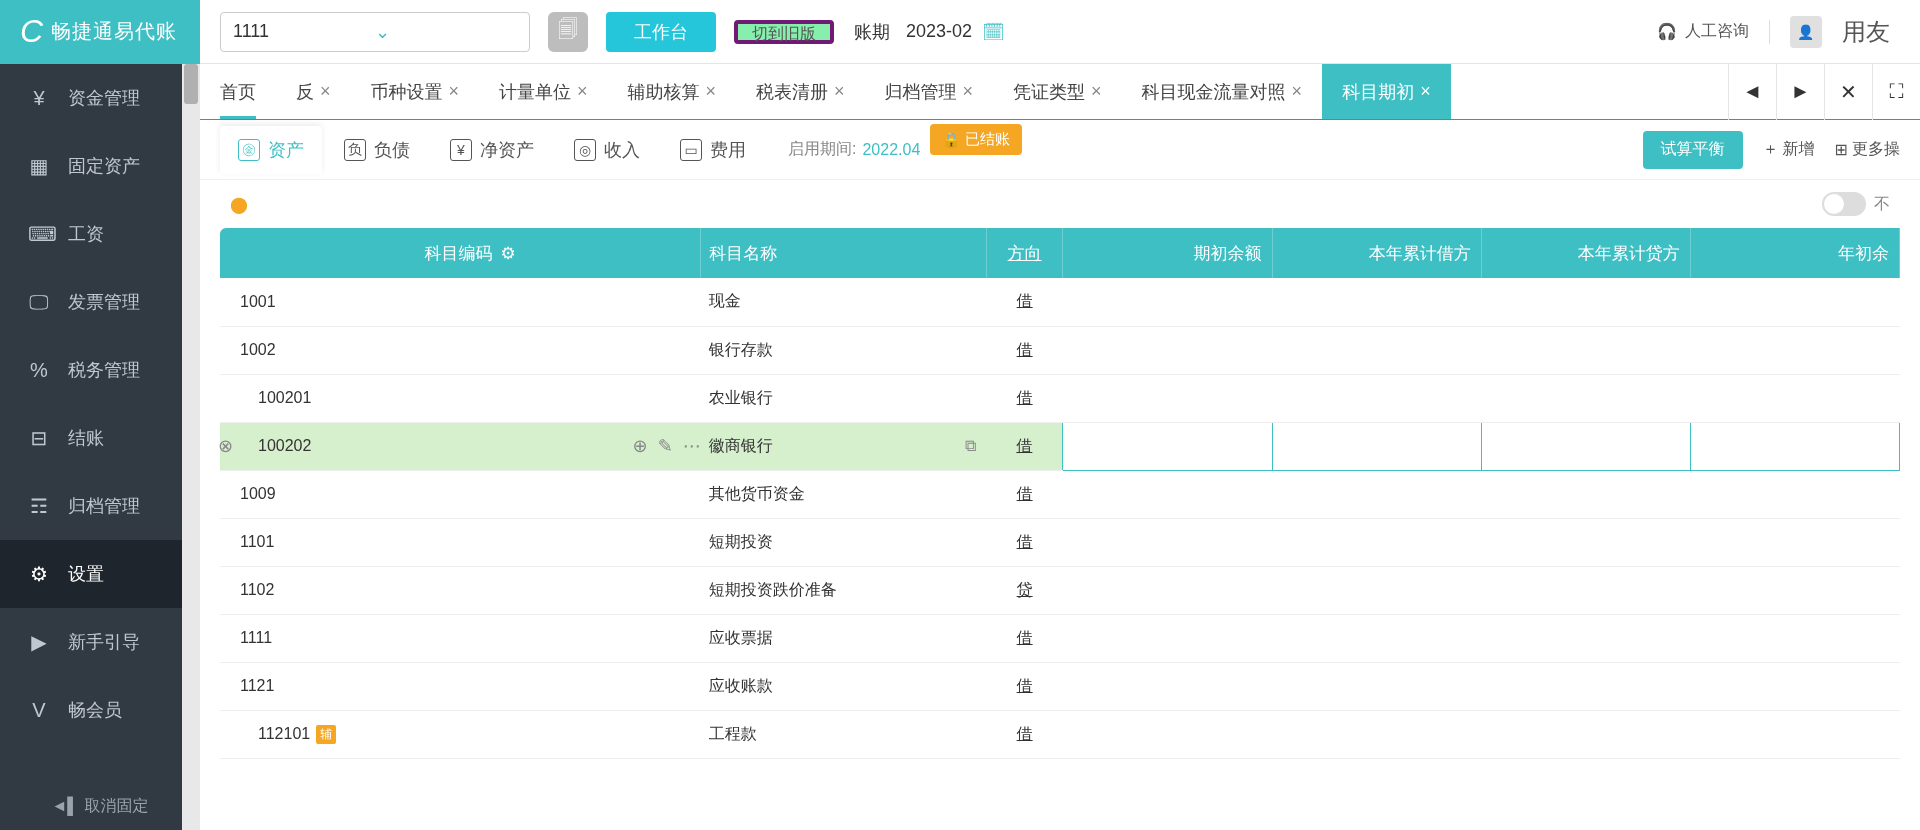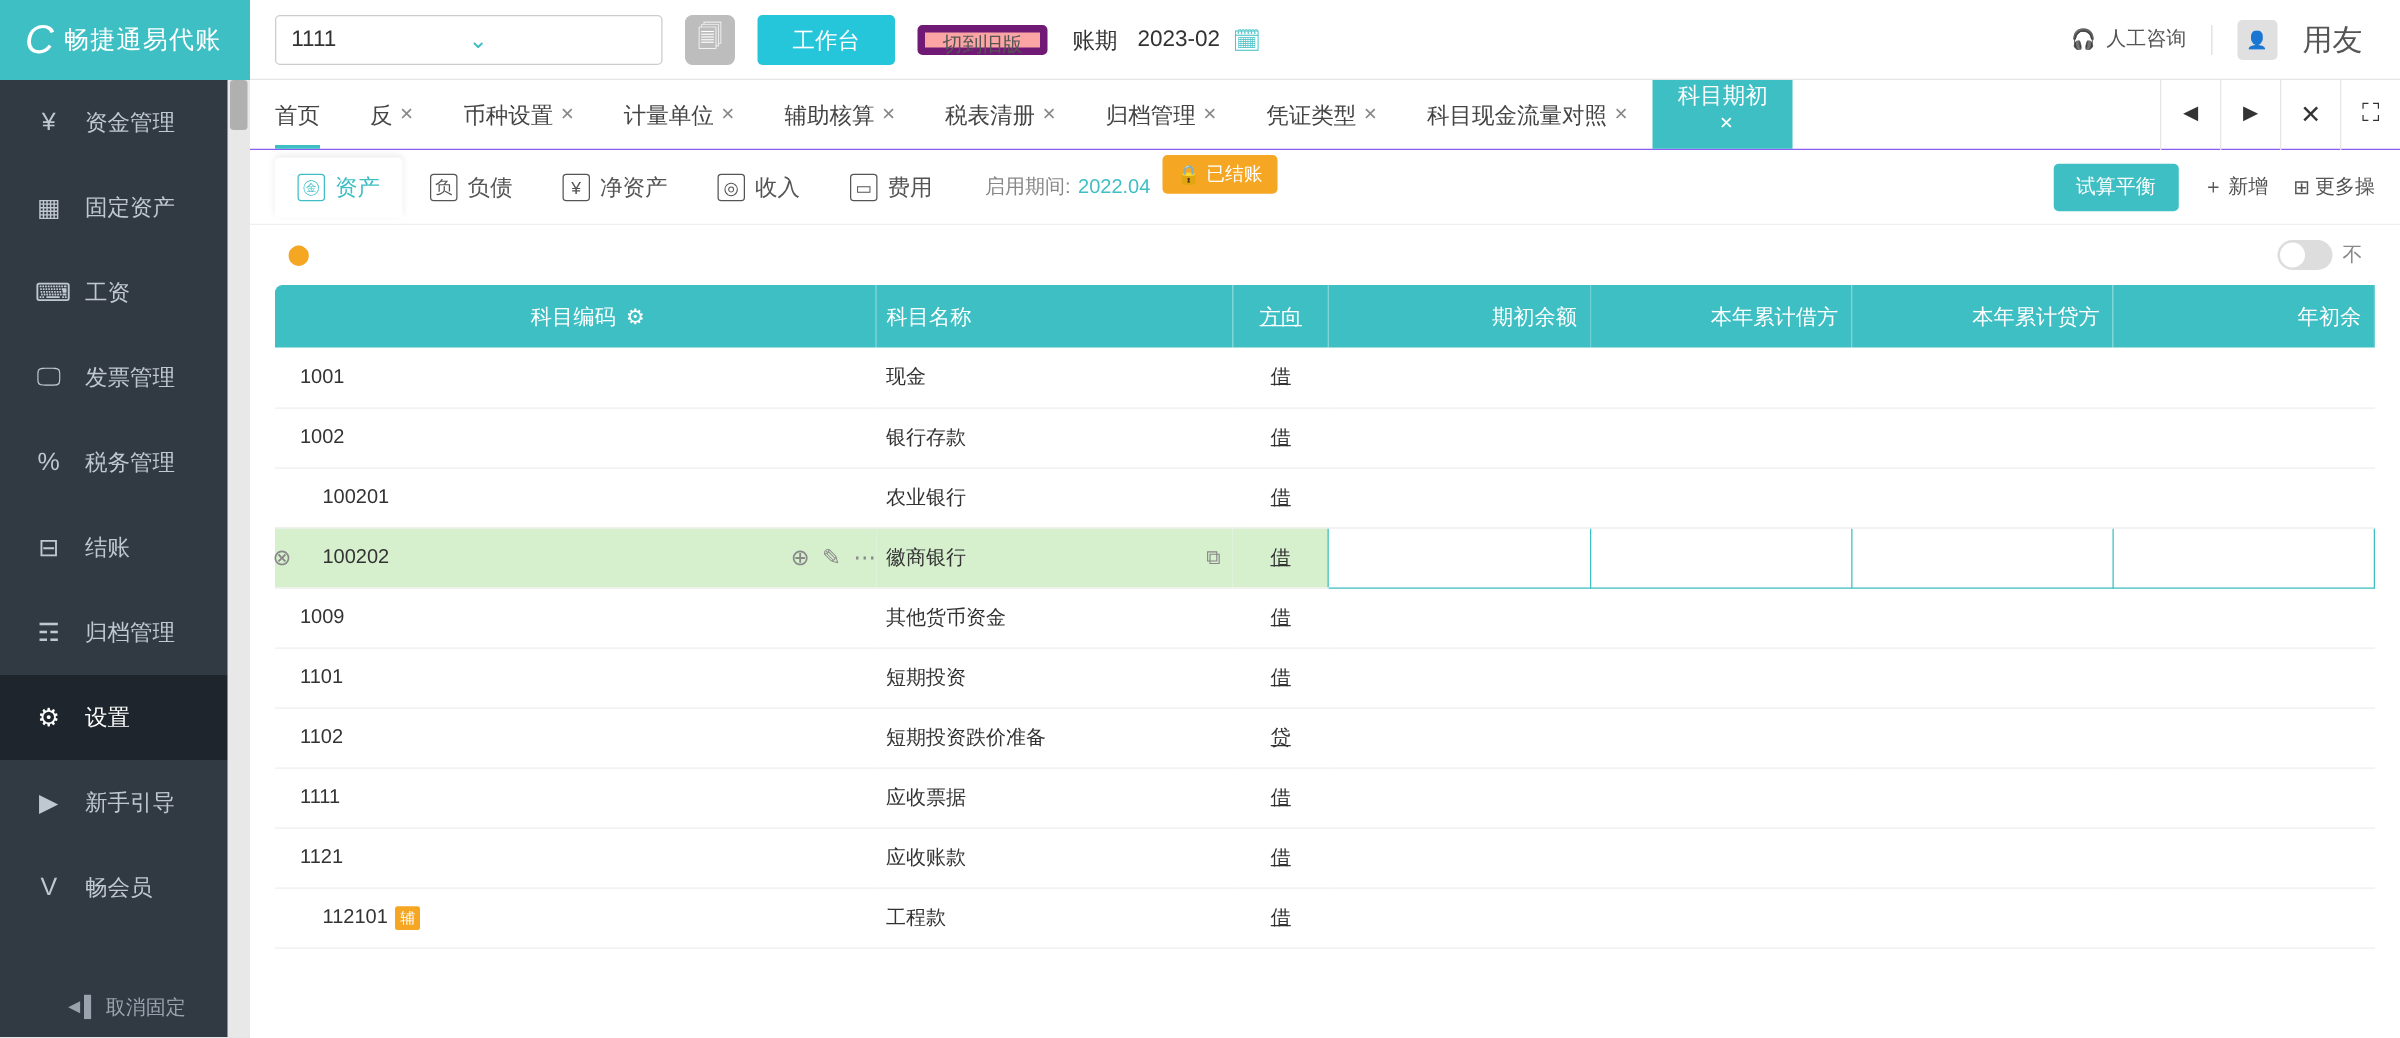--- a/index.html
+++ b/index.html
@@ -7,21 +7,21 @@
 .app { display: flex; flex-direction: column; height: 830px; width: 1920px; }
 .header { display: flex; align-items: center; height: 64px; background: #fff; border-bottom: 1px solid #e5e5e5; }
 .logo-area { width: 200px; height: 64px; background: #3dbfc4; display: flex; align-items: center; padding-left: 20px; color: #fff; }
 .logo-icon { font-size: 32px; margin-right: 8px; font-style: italic; }
 .logo-text { font-size: 20px; font-weight: 500; letter-spacing: 1px; }
 .dropdown-box { margin-left: 20px; width: 310px; height: 40px; border: 1px solid #ccc; border-radius: 4px; display: flex; align-items: center; padding: 0 12px; cursor: pointer; }
 .dropdown-box span { flex: 1; font-size: 18px; color: #333; }
 .dropdown-box .chev { color: #3dbfc4; font-size: 18px; }
 .hdr-btn-icon { margin-left: 18px; width: 40px; height: 40px; background: #bdbdbd; border-radius: 6px; display: flex; align-items: center; justify-content: center; color: #fff; font-size: 20px; cursor: pointer; }
 .workbench-btn { margin-left: 18px; height: 40px; padding: 0 28px; background: #26c6da; color: #fff; border: none; border-radius: 4px; font-size: 18px; cursor: pointer; }
-.oldver-btn { margin-left: 18px; height: 24px; padding: 0 14px; background: #fca5a5; color: #555; border: 6px solid #701a75; border-radius: 4px; font-size: 16px; cursor: pointer; }
+.oldver-btn { margin-left: 18px; height: 24px; padding: 0 14px; background: #86efac; color: #555; border: 4px solid #701a75; border-radius: 4px; font-size: 16px; cursor: pointer; }
 .period-label { margin-left: 20px; font-size: 18px; color: #333; }
 .period-val { margin-left: 16px; font-size: 18px; color: #333; }
 .cal-icon { margin-left: 10px; color: #3dbfc4; font-size: 18px; }
 .hdr-spacer { flex: 1; }
 .hdr-right { display: flex; align-items: center; padding-right: 30px; gap: 20px; }
 .consult { display: flex; align-items: center; gap: 8px; color: #555; cursor: pointer; font-size: 16px; }
 .vline { width: 1px; height: 24px; background: #ddd; }
 .avatar { width: 32px; height: 32px; background: #e0e0e0; border-radius: 4px; display: flex; align-items: center; justify-content: center; color: #999; }
 .username { font-size: 24px; color: #555; }
 .body { display: flex; flex: 1; overflow: hidden; }
@@ -30,21 +30,21 @@
 .side-thumb { position: absolute; right: 2px; top: 0; width: 14px; height: 40px; background: #b0b0b0; border-radius: 3px; }
 .side-item { display: flex; align-items: center; height: 68px; padding-left: 28px; color: #bfc7d0; cursor: pointer; font-size: 18px; gap: 18px; }
 .side-item.active { background: #1e252d; color: #fff; }
 .side-icon { width: 22px; text-align: center; font-size: 20px; }
 .side-footer { margin-top: auto; height: 48px; display: flex; align-items: center; justify-content: center; color: #9aa3ad; font-size: 16px; gap: 6px; cursor: pointer; }
 .main { flex: 1; display: flex; flex-direction: column; overflow: hidden; background: #fff; }
 .tabs-row { display: flex; align-items: stretch; height: 56px; border-bottom: 1px solid #8b5cf6; }
 .tab { display: flex; align-items: center; padding: 0 20px; font-size: 18px; color: #444; cursor: pointer; position: relative; white-space: nowrap; }
 .tab .close { margin-left: 6px; color: #888; }
 .tab.first::after { content: ""; position: absolute; bottom: 0; left: 20px; right: 20px; height: 3px; background: #3dbfc4; }
-.tab.active { background: #3dbfc4; color: #fff; flex-direction: column; }
+.tab.active { background: #3dbfc4; color: #fff; }
 .tab.active .close { color: #fff; }
 .tabs-end { display: flex; align-items: center; margin-left: auto; }
 .tabend-btn { width: 48px; height: 56px; display: flex; align-items: center; justify-content: center; font-size: 20px; border-left: 1px solid #e5e5e5; cursor: pointer; color: #333; }
 .subtabs-row { display: flex; align-items: center; height: 60px; padding: 0 20px; border-bottom: 1px solid #eee; position: relative; }
 .subtab { display: flex; align-items: center; height: 48px; padding: 0 18px; font-size: 18px; color: #555; cursor: pointer; gap: 8px; margin-right: 4px; border-radius: 4px 4px 0 0; }
 .subtab.active { background: #fff; color: #3dbfc4; box-shadow: 0 -2px 6px rgba(0,0,0,0.08); position: relative; }
 .subtab .st-icon { width: 22px; height: 22px; display: inline-flex; align-items: center; justify-content: center; font-size: 14px; border: 1px solid currentColor; border-radius: 3px; }
 .enable-label { margin-left: 20px; font-size: 16px; color: #888; }
 .enable-val { margin-left: 6px; font-size: 16px; color: #3dbfc4; }
 .closed-badge { margin-left: 10px; background: #f5a623; color: #fff; padding: 6px 12px; border-radius: 4px; font-size: 15px; display: flex; align-items: center; gap: 4px; position: relative; top: -10px; }

